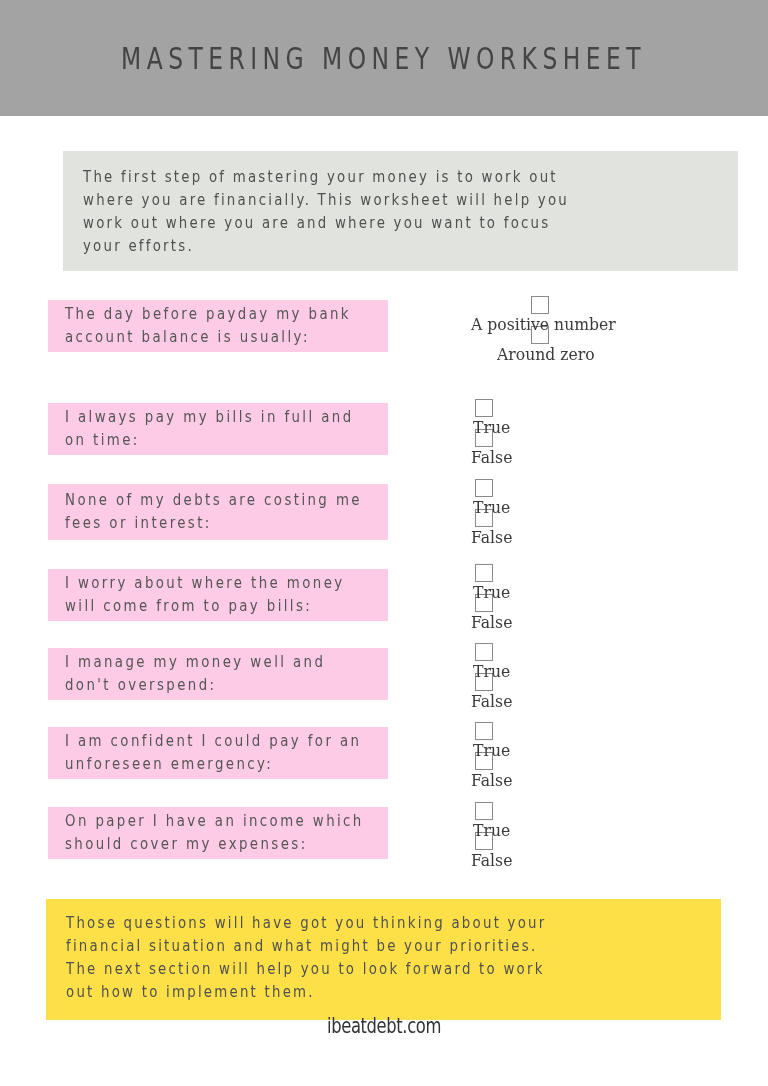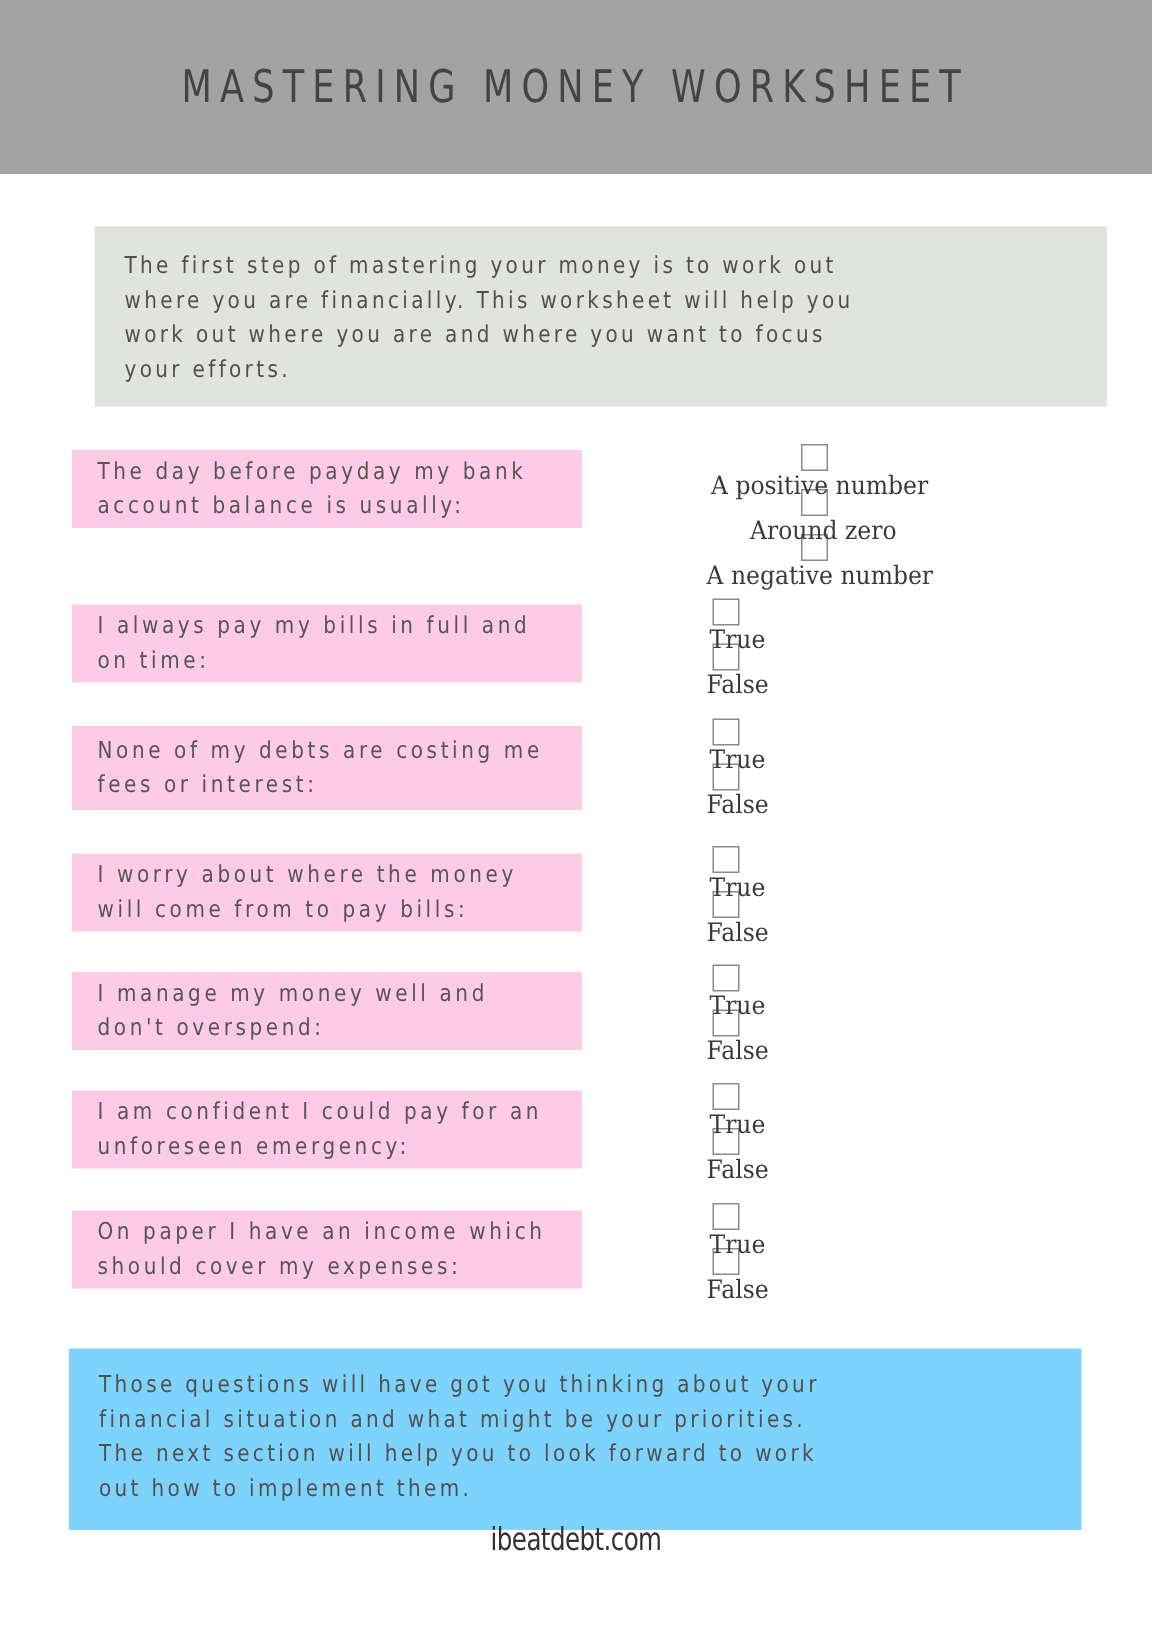--- a/index.html
+++ b/index.html
@@ -19,21 +19,21 @@
   }
 
   .intro {
     position: absolute; left: 48px; top: 151px; width: 675px; height: 120px;
     background: #e1e3de;
     padding: 15px 20px 0 20px;
     margin-left: 15px;
   }
   .outro {
     position: absolute; left: 46px; top: 899px; width: 675px; height: 121px;
-    background: #7dd3fc;
+    background: #fde047;
     padding: 13px 20px 0 20px;
   }
   .para {
     font-size: 15.5px; line-height: 23px; letter-spacing: 2.6px; color: #505050;
     font-family: "DejaVu Sans", sans-serif;
     transform: scaleX(0.86); transform-origin: left;
     width: 740px;
   }
 
   .q-label {
@@ -90,24 +90,20 @@
 </div>
 <div class="opts" style="top:296px;">
   <div class="opt">
     <span class="box"></span>
     <span class="opt-label">A positive number</span>
   </div>
   <div class="opt">
     <span class="box"></span>
     <span class="opt-label">Around zero</span>
   </div>
-  <div class="opt">
-    <span class="box"></span>
-    <span class="opt-label">A negative number</span>
-  </div>
 </div>
 
 <div class="q-label" style="top:403px;">
   <div class="q-text">I always pay my bills in full and</div>
   <div class="q-text">on time:</div>
 </div>
 <div class="opts" style="top:399px;">
   <div class="opt">
     <span class="box"></span>
     <span class="opt-label">True</span>

